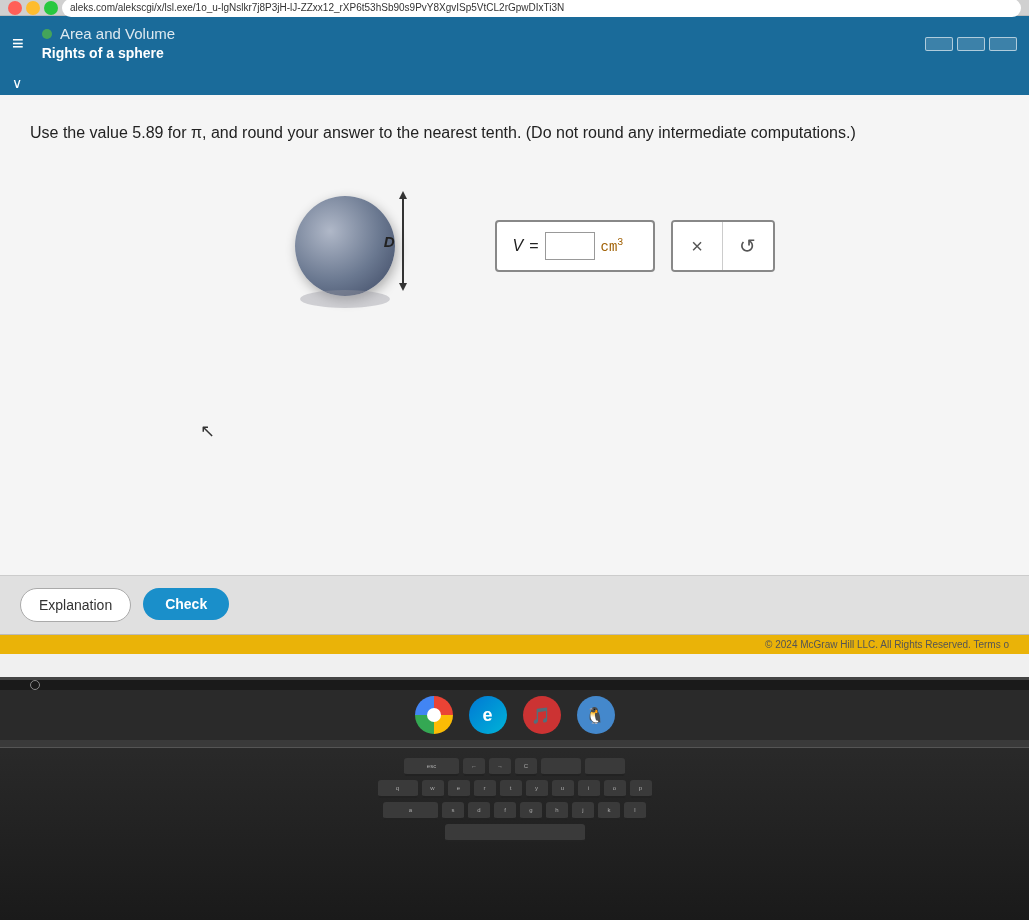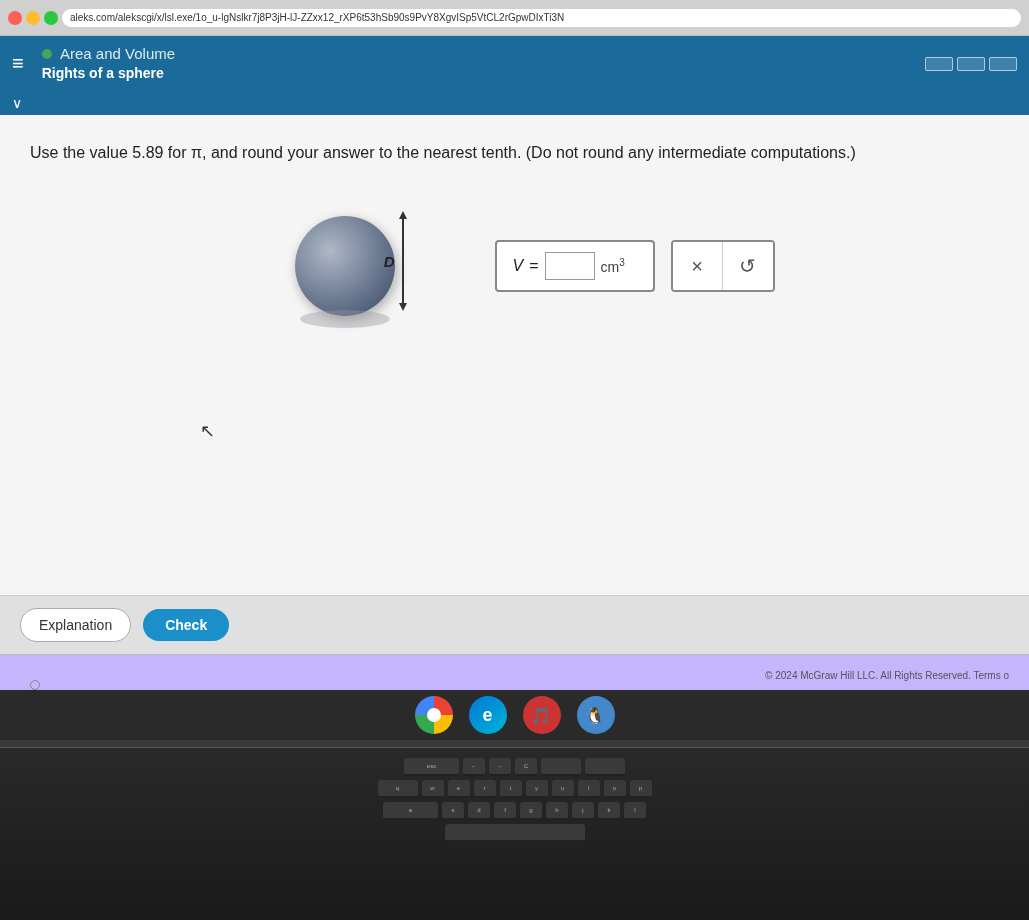--- a/index.html
+++ b/index.html
@@ -28,21 +28,21 @@
       top: 0;
       left: 0;
       right: 0;
       height: 680px;
       background: #f0f0f0;
       border-bottom: 3px solid #444;
     }
 
     
     .browser-chrome {
-      height: 36px;
+      height: 16px;
       background: #d0d0d0;
       display: flex;
       align-items: center;
       padding: 0 8px;
       border-bottom: 1px solid #bbb;
     }
 
     .address-bar {
       flex: 1;
       height: 18px;
@@ -281,22 +281,23 @@
       width: 50px;
       height: 28px;
       border: 1px solid #999;
       font-size: 14px;
       text-align: center;
       outline: none;
     }
 
     .volume-unit {
       font-size: 14px;
-      color: #404040;
+      color: #a16207;
       position: relative;
+      font-family: Liberation Mono, monospace;
     }
 
     .volume-unit sup {
       font-size: 10px;
       vertical-align: super;
     }
 
     
     .action-buttons {
       border: 2px solid #888;
@@ -322,21 +323,21 @@
     .action-btn:first-child {
       border-right: 1px solid #ccc;
     }
 
     
     .bottom-bar {
       background: #e0e0e0;
       border-top: 1px solid #ccc;
       padding: 12px 20px;
       display: flex;
-      align-items: center;
+      align-items: flex-start;
       gap: 12px;
     }
 
     .explanation-btn {
       padding: 8px 18px;
       border: 1px solid #aaa;
       border-radius: 20px;
       background: white;
       font-size: 14px;
       color: #333;
@@ -349,22 +350,22 @@
       background: #1a8fca;
       border: none;
       font-size: 14px;
       color: white;
       cursor: pointer;
       font-weight: bold;
     }
 
     
     .content-footer {
-      background: #c4b5fd;
-      padding: 15px 20px;
+      background: #eab308;
+      padding: 4px 20px;
       font-size: 10px;
       color: #555;
       display: flex;
       justify-content: flex-end;
       align-items: flex-start;
       border-top: 1px solid #bbb;
     }
 
     
     .taskbar {

